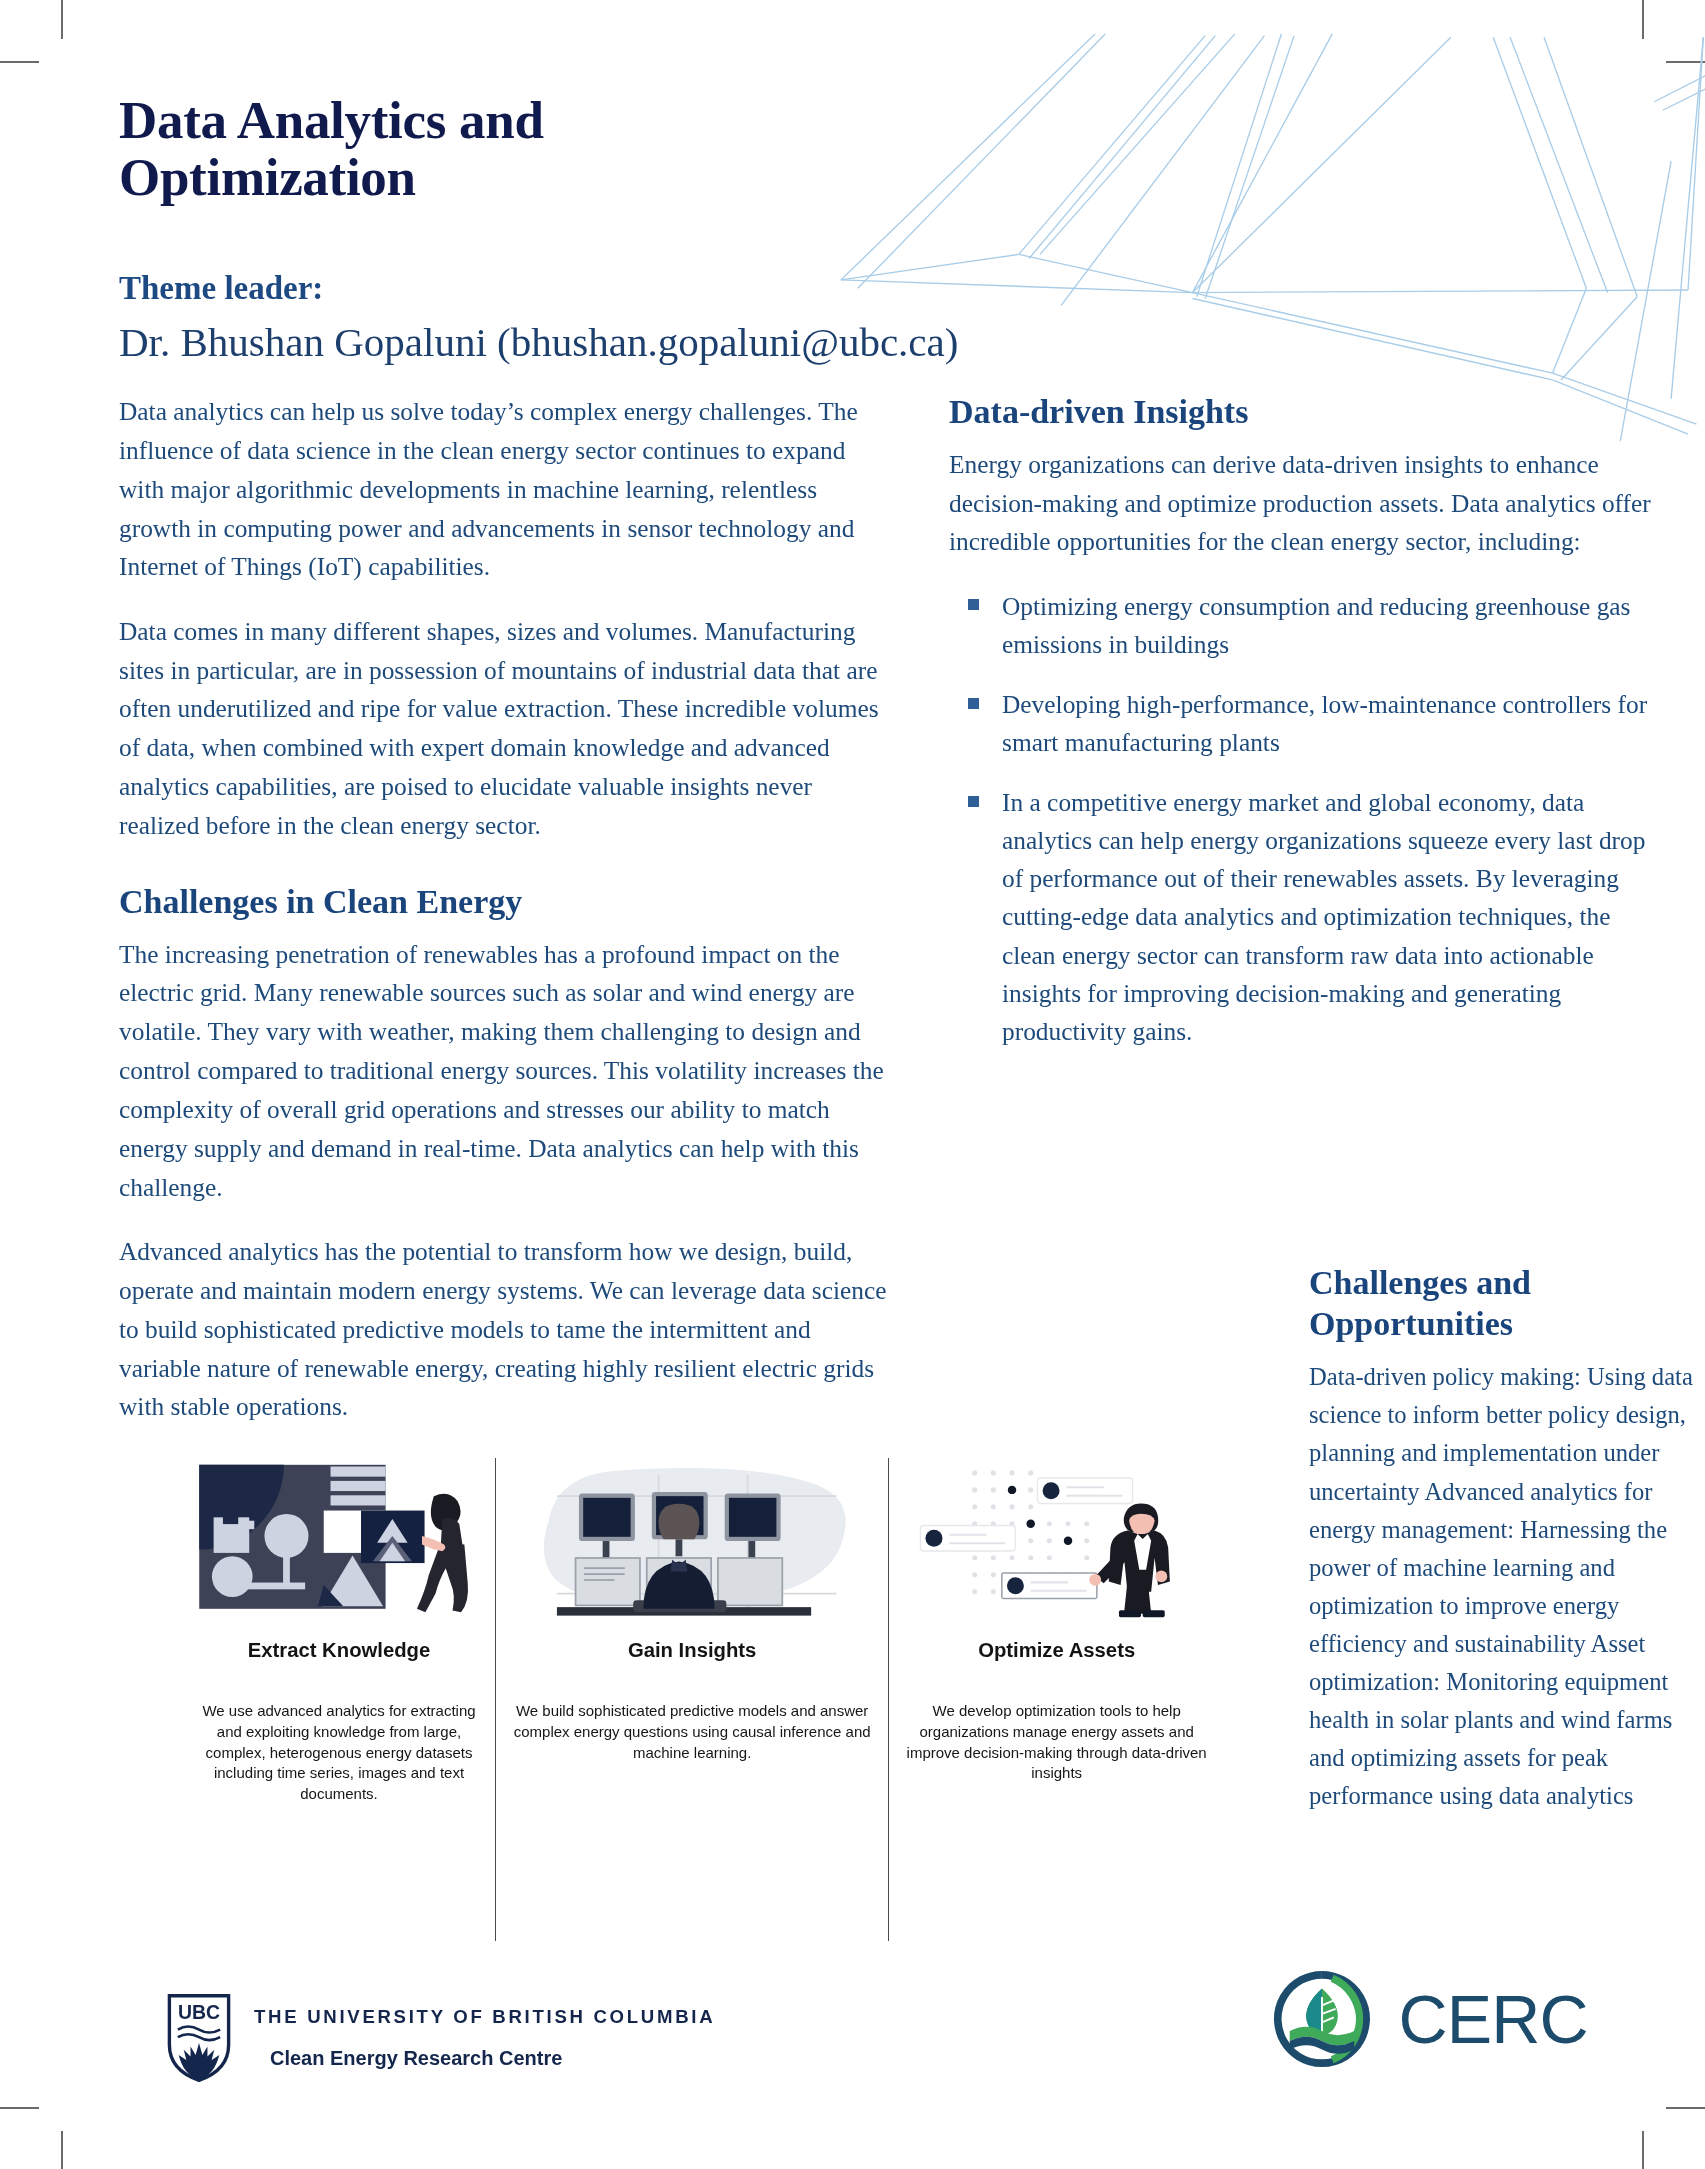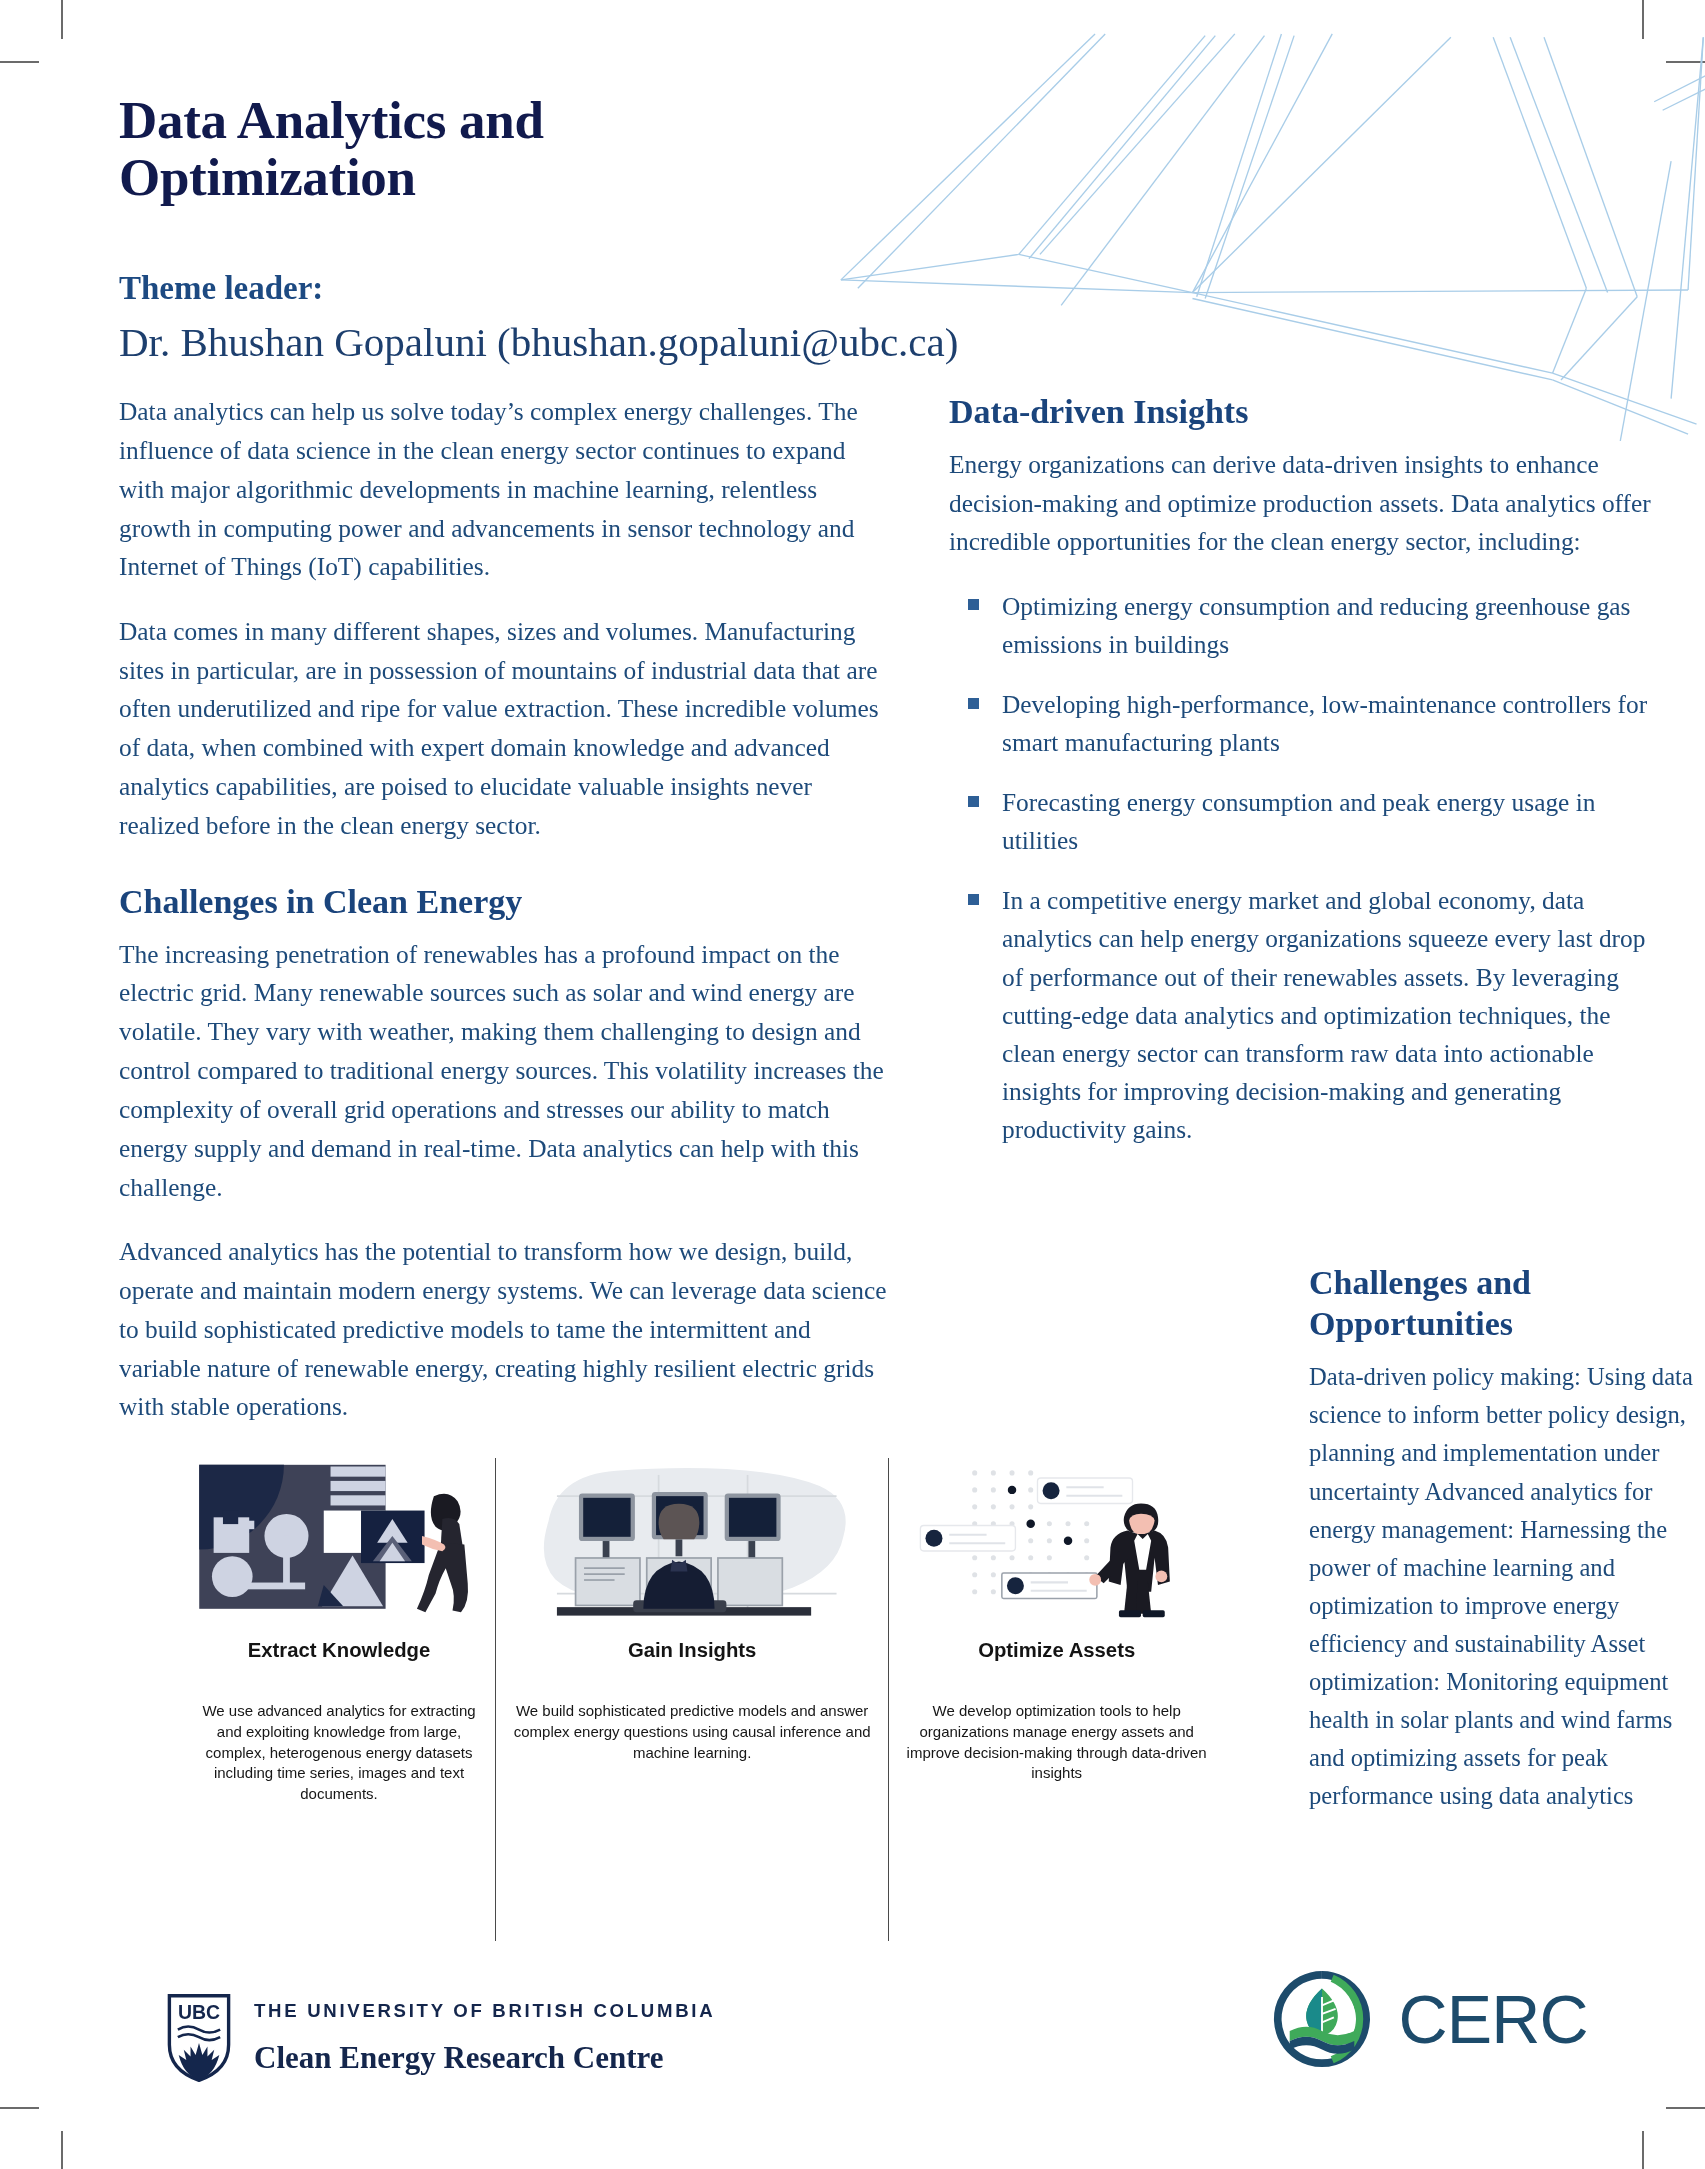--- a/index.html
+++ b/index.html
@@ -87,22 +87,22 @@
   }
 
   
   .ubc-logo { position:absolute; left:166px; top:1992px; display:flex; align-items:center; }
   .ubc-text { margin-left:22px; }
   .ubc-line1 {
     font-family:"Liberation Sans", sans-serif;
     font-size:18.6px; font-weight:bold; letter-spacing:2.7px; color:#14264c;
   }
   .ubc-line2 {
-    font-family:Liberation Serif, serif;
-    font-size:31px; font-weight:bold; color:#14264c; margin-top:18.6px;
+    font-family:Liberation Sans, sans-serif;
+    font-size:20px; font-weight:bold; color:#14264c; margin-top:18.6px;margin-left:16px;
   }
   .cerc-logo { position:absolute; left:1271px; top:1968px; display:flex; align-items:center; }
   .cerc-text {
     font-family:"Liberation Sans", sans-serif;
     font-size:68px; font-weight:normal; color:#1d4b6b; margin-left:25.4px; letter-spacing:-0.8px;
   }
 </style>
 </head>
 <body>
 
@@ -164,21 +164,20 @@
     <p class="body">The increasing penetration of renewables has a profound impact on the electric grid. Many renewable sources such as solar and wind energy are volatile. They vary with weather, making them challenging to design and control compared to traditional energy sources. This volatility increases the complexity of overall grid operations and stresses our ability to match energy supply and demand in real-time. Data analytics can help with this challenge.</p>
     <p class="body">Advanced analytics has the potential to transform how we design, build, operate and maintain modern energy systems. We can leverage data science to build sophisticated predictive models to tame the intermittent and variable nature of renewable energy, creating highly resilient electric grids with stable operations.</p>
   </div>
 
   <div class="col-right">
     <h2 class="section first">Data-driven Insights</h2>
     <p class="body">Energy organizations can derive data-driven insights to enhance decision-making and optimize production assets. Data analytics offer incredible opportunities for the clean energy sector, including:</p>
     <ul class="bullets">
       <li><span class="sq"></span><span>Optimizing energy consumption and reducing greenhouse gas emissions in buildings</span></li>
       <li><span class="sq"></span><span>Developing high-performance, low-maintenance controllers for smart manufacturing plants</span></li>
-      <li><span class="sq"></span><span>Forecasting energy consumption and peak energy usage in utilities</span></li>
       <li><span class="sq"></span><span>In a competitive energy market and global economy, data analytics can help energy organizations squeeze every last drop of performance out of their renewables assets. By leveraging cutting-edge data analytics and optimization techniques, the clean energy sector can transform raw data into actionable insights for improving decision-making and generating productivity gains.</span></li>
     </ul>
   </div>
 
   <div class="co-block">
     <h2>
       <div>Challenges and</div>
       <div>Opportunities</div>
     </h2>
     <p>Data-driven policy making: Using data science to inform better policy design, planning and implementation under uncertainty Advanced analytics for energy management: Harnessing the power of machine learning and optimization to improve energy efficiency and sustainability Asset optimization: Monitoring equipment health in solar plants and wind farms and optimizing assets for peak performance using data analytics</p>

